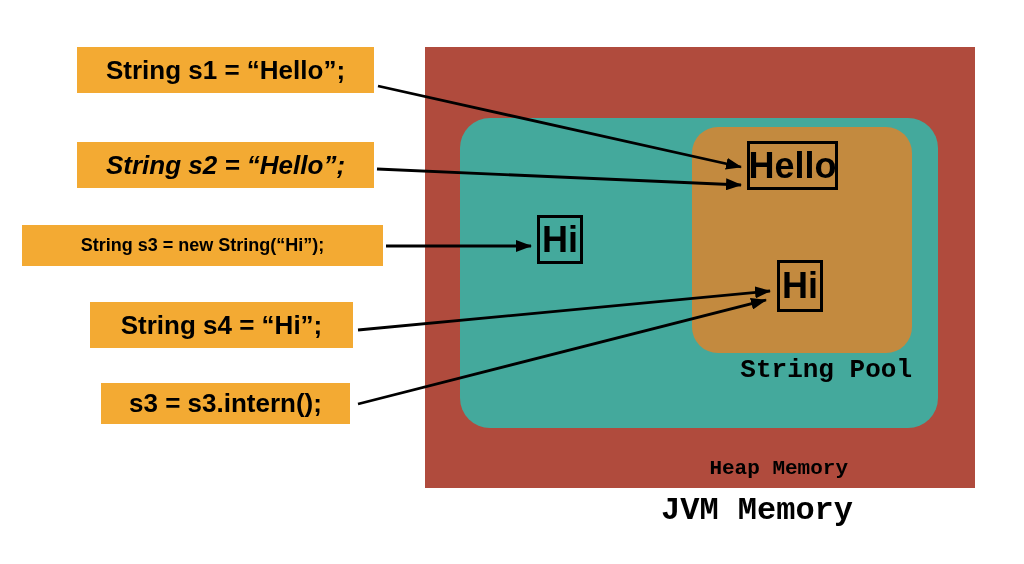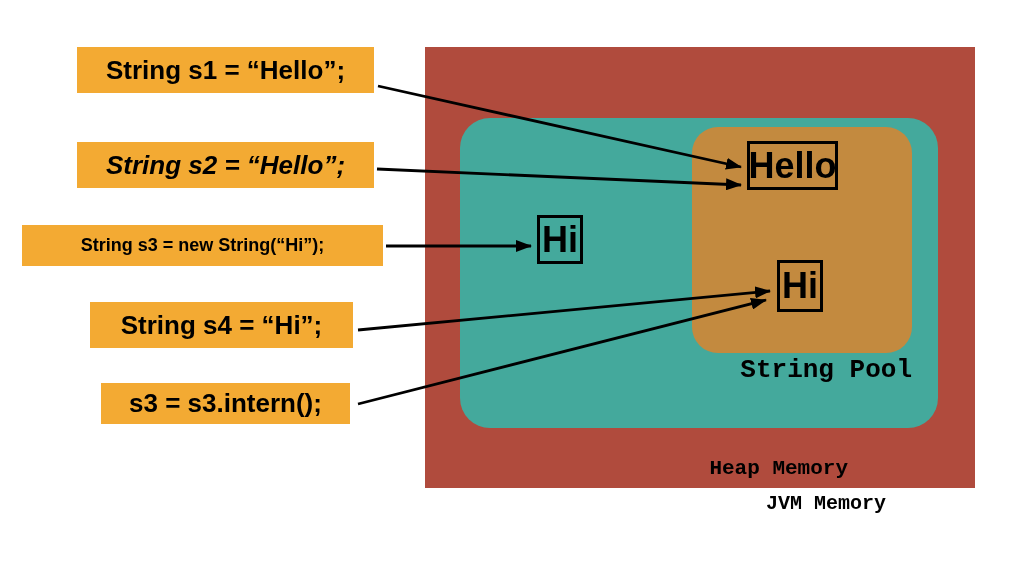--- a/index.html
+++ b/index.html
@@ -37,21 +37,21 @@
   .caption {
     color: var(--ink, #000);
     font-weight: bold;
     text-align: right;
     line-height: 1.1;
     white-space: nowrap;
     font-family: Liberation Mono, monospace;
   }
   .caption-pool { left: 692px; top: 356px; width: 220px; font-size: 26px; }
   .caption-heap { left: 598px; top: 435px; width: 250px; font-size: 21px; margin-top: 22px; }
-  .caption-jvm  { left: 626px; top: 493px; width: 260px; font-size: 20px; }
+  .caption-jvm  { left: 593px; top: 493px; width: 260px; font-size: 32px; }
 
   
   .obj {
     border: 3px solid var(--ink, #000);
     color: var(--ink, #000);
     font-weight: bold;
     display: flex;
     align-items: center;
     justify-content: center;
     font-size: 36px;

